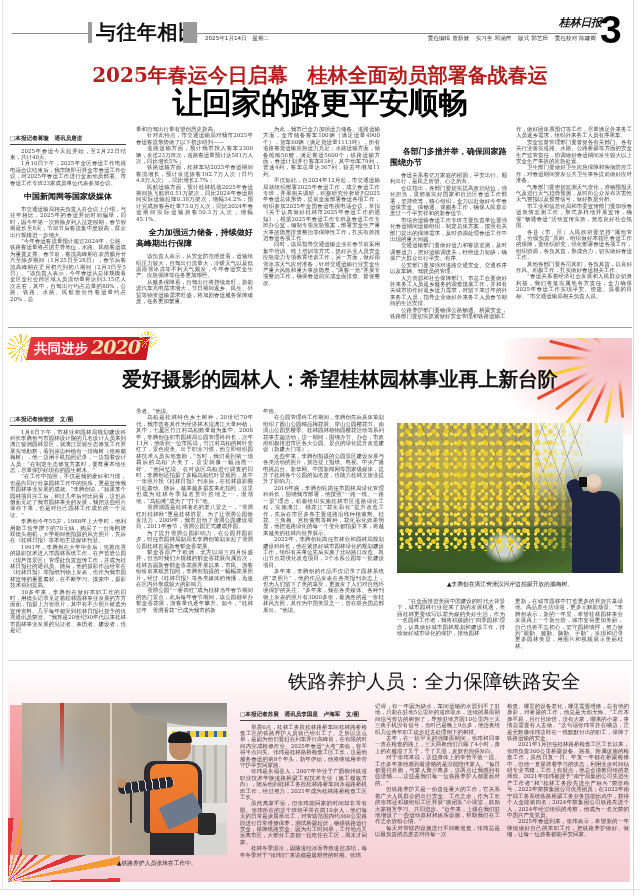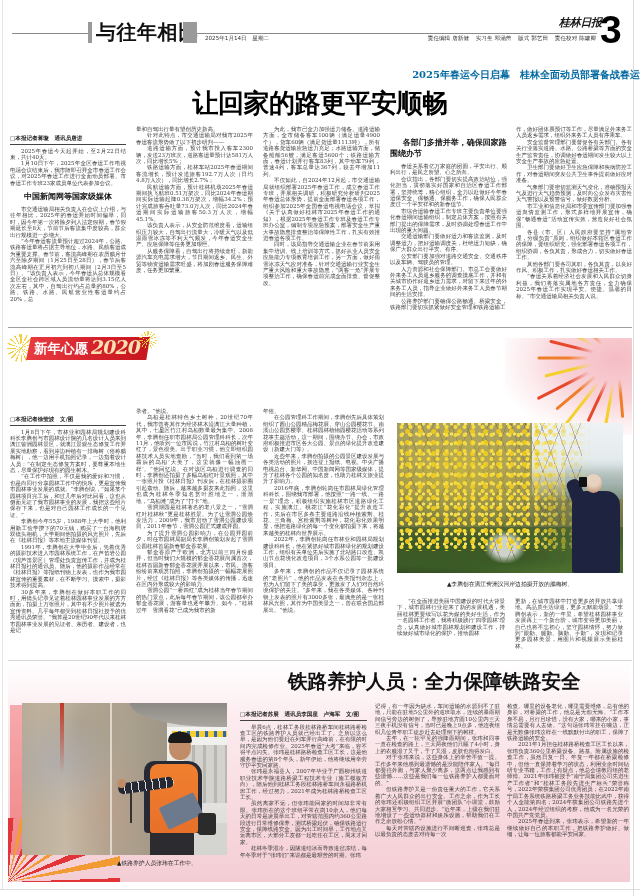--- a/index.html
+++ b/index.html
@@ -16,24 +16,24 @@
 .mh-section{left:96px;top:20px;font-size:20px;font-weight:bold;line-height:24px;color:#111;letter-spacing:0.5px;white-space:nowrap;}
 .mh-block{left:183px;top:22px;width:14px;height:21px;background:#9a9a9a;}
 .mh-rule-r{left:197px;top:33px;width:400px;height:1px;background:#8a8a8a;}
 .mh-date{left:205px;top:35px;font-size:5.6px;line-height:7px;color:#333;font-family:"DejaVu Sans",sans-serif;white-space:nowrap;}
 .mh-paper{left:552px;top:16px;font-size:11px;font-weight:bold;font-style:italic;line-height:14px;color:#1a1a1a;white-space:nowrap;letter-spacing:-0.3px;margin-left:7px;}
 .mh-staff{left:398px;top:35px;width:198px;text-align:right;font-size:5.6px;line-height:7px;color:#333;font-family:"DejaVu Sans",sans-serif;white-space:nowrap;}
 .mh-staff .r{margin-left:5px;}
 .mh-staff .n{margin-left:2px;}
 .mh-page{left:600px;top:8px;font-size:39px;font-weight:900;line-height:44px;color:#000;font-family:"Liberation Sans",sans-serif;}
 
-.kicker{left:0;width:640px;top:66px;text-align:right;font-size:10px;font-weight:bold;line-height:18px;color:#0369a1;white-space:nowrap;}
-.hl-main{left:0;width:640px;top:86px;text-align:center;font-size:26px;font-weight:900;line-height:34px;color:#000;font-family:"DejaVu Sans",sans-serif;letter-spacing:-0.5px;white-space:nowrap;}
+.kicker{left:0;width:640px;top:66px;text-align:center;font-size:20px;font-weight:bold;line-height:18px;color:#b91c1c;white-space:nowrap;}
+.hl-main{left:0;width:640px;top:86px;text-align:center;font-size:30px;font-weight:900;line-height:34px;color:#000;font-family:"DejaVu Sans",sans-serif;letter-spacing:-0.5px;white-space:nowrap;}
 .hl-feature{left:122px;top:367px;font-size:20px;font-weight:bold;line-height:24px;color:#111;white-space:nowrap;letter-spacing:-0.2px;}
-.hl-rail{left:288px;top:670px;font-size:19.5px;font-weight:bold;line-height:24px;color:#111;white-space:nowrap;}
+.hl-rail{left:288px;top:670px;font-size:19.5px;font-weight:normal;line-height:24px;color:#111;white-space:nowrap;}
 
 .rule1{left:8px;top:327px;width:624px;height:1px;background:#9d9d9d;}
 .rule2{left:8px;top:660px;width:624px;height:1px;background:#d6d6d6;}
 
 .col{position:absolute;overflow:hidden;font-size:5.5px;line-height:6.4px;text-align:justify;color:#3d3d3d;}
 .col p{margin:0;text-indent:2em;}
 .col p.cont{text-indent:0;}
 .byline{font-size:5.6px;line-height:7px;font-weight:bold;color:#222;border-bottom:0.7px solid #444;padding-bottom:1.5px;margin-bottom:3px;font-family:"DejaVu Sans",sans-serif;white-space:nowrap;overflow:hidden;}
 .subhead{font-family:"DejaVu Sans",sans-serif;font-weight:bold;color:#111;font-size:8px;line-height:11px;margin:5px 0 4px;}
 .subhead span{display:block;white-space:nowrap;}
@@ -123,32 +123,36 @@
     <p>市交通运输局相关负责人在会议上介绍，与往年相比，2025年的春运开始时间偏早，同时，因今年第一次将除夕列入法定假期，春节假期延长至8天，节前节后客流集中度较高，群众出行规模进一步增大。</p>
     <p>“今年春运客流量预计超过2024年，公路、铁路客运量将占据主导地位，水路、民航客运成为重要支撑。春节前，客流高峰期在农历腊月廿六至除夕期间（1月25日至28日），春节后客流高峰期在正月初六到初八期间（2月3日至5日）。”该负责人表示，今年春运从总体规模看全区全社会跨区域人员流动量将达到3.15亿人次左右，其中，自驾出行约占总量的80%，公路、铁路、水路、民航营业性客运量约占20%，总</p>
   </div>
 
   <div class="col" style="left:136px;top:126px;width:117px;height:198px;">
     <p class="cont">量和自驾出行量有望创历史新高。</p>
     <p>针对此特点，市交通运输局对我市2025年春运客流形势做了以下初步研判——</p>
     <p>道路运输方面，预计我市投入客车2300辆，发送23万班次，道路客运量预计达581万人次，同比增长5%；</p>
     <p>铁路运输方面，桂林车站2025年春运期间客流增长，预计发送旅客192.7万人次（日均4.8万人次），同比增长2.7%；</p>
     <p>民航运输方面，预计桂林机场2025年春运期间执飞航班0.51万架次，同比2024年春运期间实际运输起降0.38万架次，增幅34.2%；预计完成旅客吞吐量73.0万人次，同比2024年春运期间实际运输旅客50.3万人次，增幅45.1%。</p>
+    <div class="subhead indent">
+      <span>全力加强运力储备，持续做好</span>
+      <span>高峰期出行保障</span>
+    </div>
     <p>该负责人表示，从安全防范维度看，运输组织压力较大，自驾出行流量大，冷暖天气以及低温雨雪冰冻等不利天气频发，今年春运安全生产、应急保障等任务更加艰巨。</p>
     <p>从服务保障看，自驾出行将持续走旺，新能源汽车充电需求增大，节日期间返乡、民生、外贸等物资运输需求旺盛，将加剧春运服务保障难度，任务更加繁重。</p>
   </div>
 
   <div class="col" style="left:263px;top:126px;width:117px;height:198px;">
     <p>为此，我市已全力加强运力储备。道路运输方面，全市储备客车100辆（满足运量4900个），货车60辆（满足货运量1113吨），所有道路客货运输应急运力充足；水路运输方面，储备船舶56艘，满足客运5600个；铁路运输方面，春运计划开行客车83列，其中动车79列，普速4列，客车总量达367列，较去年增加11列。</p>
     <p>不仅如此，自2024年12月起，市交通运输局就组织部署2025年春运工作，成立春运工作专班，开展相关调研，积极研究分析研判2025年春运总体形势，提前全面部署春运各项工作，组织参加2025年全国春运电视电话会议，草拟《关于认真做好桂林市2025年春运工作的通知》，根据2025年春运工作专班及春运工作专班办公室，编制专项应急预案，部署安全生产重大事故隐患排查整治等保障性工作，扎实有效推进春运各项工作。</p>
     <p>同时，该局指导交通运输企业在春节前采用集中培训、线上培训等方式，抓好从业人员安全应急能力专项教育培训工作，另一方面，做好雨雪冰冻天气应对准备，针对交通运输行业安全生产重大风险和重大事故隐患，“两客一危”开展专项整治工作，确保春运前完成全面排查、督促整改。</p>
   </div>
 
   <div class="col" style="left:390px;top:126px;width:117px;height:198px;">
-    <div class="subhead indent" style="margin-top:11px;">
+    <div class="subhead indent" style="margin-top:20px;">
       <span>各部门多措并举，确保回家路</span>
       <span>围绕办节</span>
     </div>
     <p>春运关系着亿万家庭的团圆，平安出行、顺利出行，是民之所望、心之所向。</p>
     <p>会议指出，各部门要切实提高政治站位，强化担当，贯彻落实好国家和自治区春运工作部署，坚持统筹，精心组织，全力以赴做好今年春运保安全、保畅通、保服务工作，确保人民群众度过一个平安祥和的新春佳节。</p>
     <p>市综合运输春运工作专班主要负责单位要强化春运期间运输组织，制定总体方案，按照有关部门提出的保障需求，及时协调处理春运工作中出现的重大问题。</p>
     <p>交通运输部门要做好运力和客流监测，及时调整运力，把好运输调度关，杜绝运力短缺，确保广大群众出行平安、有序。</p>
     <p>公安部门要加强对道路交通安全、交通秩序以及车辆、驾驶员的管理。</p>
     <p>人力资源和社会保障部门、市总工会要做好外来务工人员返乡服务的调查摸底工作，并和有关城市协作好返乡运力需求，对留下来过年的外来务工人员，指导企业做好外来务工人员春节期间的生活安排。</p>
     <p>公路养护部门要确保公路畅通、桥梁安全，铁路部门要切实抓紧做好安全管理和铁路运输工</p>
@@ -162,38 +166,39 @@
     <p>市工业和信息化局和市委宣传部门要加强春运舆情监测工作，形式多样地开展宣传，确保“畅通春运”活动宣传实效，营造良好社会氛围。</p>
     <p>各县（市、区）人民政府要坚持“属地管理，分级负责”原则，组织做好本辖区春运工作的保障，要组织研究，强化部署春运各项工作，组织协调，各负其责，形成合力，切实做好春运工作。</p>
     <p>其他各部门要各司其职，各负其责，以良好作风、积极工作，扎实做好春运相关工作。</p>
     <p>“春运关系着经济社会发展和人民群众切身利益，我们将落实属地各方责任，全力确保2025年春运工作实现平安、便捷、温馨的目标。”市交通运输局相关负责人说。</p>
   </div>
 
   <div class="a rule1"></div>
 
   <div class="a banner-burst" style="left:7px;top:334px;width:28px;height:28px;"></div>
   <div class="a banner-box"></div>
-  <div class="a banner-label">新年心愿</div>
+  <div class="a banner-label">共同进步</div>
   <div class="a banner-year">2020</div>
   <div class="a banner-burst" style="left:139px;top:331px;width:18px;height:18px;"></div>
 
   <div class="a fw">
     <div class="ray" style="height:70px;transform:rotate(25deg);background:linear-gradient(180deg,rgba(0,0,0,0) 35%,#e8472b 62%);"></div>
     <div class="ray" style="height:85px;transform:rotate(38deg);background:linear-gradient(180deg,rgba(0,0,0,0) 35%,#f5cf2b 62%);"></div>
     <div class="ray" style="height:80px;transform:rotate(50deg);background:linear-gradient(180deg,rgba(0,0,0,0) 35%,#ef7e2a 62%);"></div>
     <div class="ray" style="height:90px;transform:rotate(63deg);background:linear-gradient(180deg,rgba(0,0,0,0) 35%,#e8472b 62%);"></div>
     <div class="ray" style="height:75px;transform:rotate(76deg);background:linear-gradient(180deg,rgba(0,0,0,0) 35%,#f5cf2b 62%);"></div>
     <div class="ray" style="height:80px;transform:rotate(90deg);background:linear-gradient(180deg,rgba(0,0,0,0) 35%,#ef7e2a 62%);"></div>
     <div class="ray" style="height:70px;transform:rotate(104deg);background:linear-gradient(180deg,rgba(0,0,0,0) 35%,#e8472b 62%);"></div>
     <div class="ray" style="height:80px;transform:rotate(118deg);background:linear-gradient(180deg,rgba(0,0,0,0) 35%,#f5cf2b 62%);"></div>
     <div class="ray" style="height:60px;transform:rotate(132deg);background:linear-gradient(180deg,rgba(0,0,0,0) 35%,#ef7e2a 62%);"></div>
     <div class="ray" style="height:75px;transform:rotate(10deg);background:linear-gradient(180deg,rgba(0,0,0,0) 35%,#f5cf2b 62%);"></div>
     <div class="ray" style="height:60px;transform:rotate(-5deg);background:linear-gradient(180deg,rgba(0,0,0,0) 35%,#ef7e2a 62%);"></div>
   </div>
 
+  <div class="a hl-feature">爱好摄影的园林人：希望桂林园林事业再上新台阶</div>
 
   <div class="col" style="left:10px;top:408px;width:116px;height:246px;">
     <div class="byline" style="margin-top:8px;">□本报记者徐莹波　文/图</div>
     <p>1月8日下午，市林业和园林局规划建设科科长李腾创与市园林设计院的几名设计人员来到漓江訾洲园林景区，就漓江景观生态修复工作开展实地勘察，看到岸边种植有一排梅树（俗称腊梅树），他一边用手机拍照记录，一边指着设计人员：“在制定生态修复方案时，要尊重本地生态，尽量保护好现有的园生树木。”</p>
     <p>“在工作中拍照，不仅是我的爱好和习惯，也是向同行分享园林工作中的快乐，更是宣传我市园林事业发展的成就。”李腾创说，“如果某个园林项目完工后，和过几年后对比回看，这也从侧面见证了我市园林事业的发展，我把这些照片保存下来，也是对自己园林工作成长的一个见证。”</p>
     <p>李腾创今年55岁，1988年上大学时，他利用勤工俭学攒下的70元钱，购买了一台海鸥牌双镜头相机，大学期间他拍摄的风光照片，先后在《桂林日报》等本地主流媒体刊登。</p>
     <p>1991年，李腾创在大学毕业后，凭着优秀的摄影技术进入市园林系统工作，在芦笛岩公园（现芦笛景区）管理处负责宣传工作，并成为桂林日报社的通讯员。随后，他的摄影作品经常在《桂林日报》等报纸刊物上发表，也作为我市园林宣传的重要素材，在不断学习、摸索中，摄影技术得到提高。</p>
     <p>30多年来，李腾创在做好本职工作的同时，用镜头记录见证着桂林园林事业发展的方方面面，拍摄上万张照片，其中有不少照片被选为宣传资料。几乎每年都受到桂林日报社授予的优秀通讯员荣誉。“我算是20世纪90年代以来桂林市园林事业发展的见证者、亲历者、建设者，也是记</p>
   </div>
 

